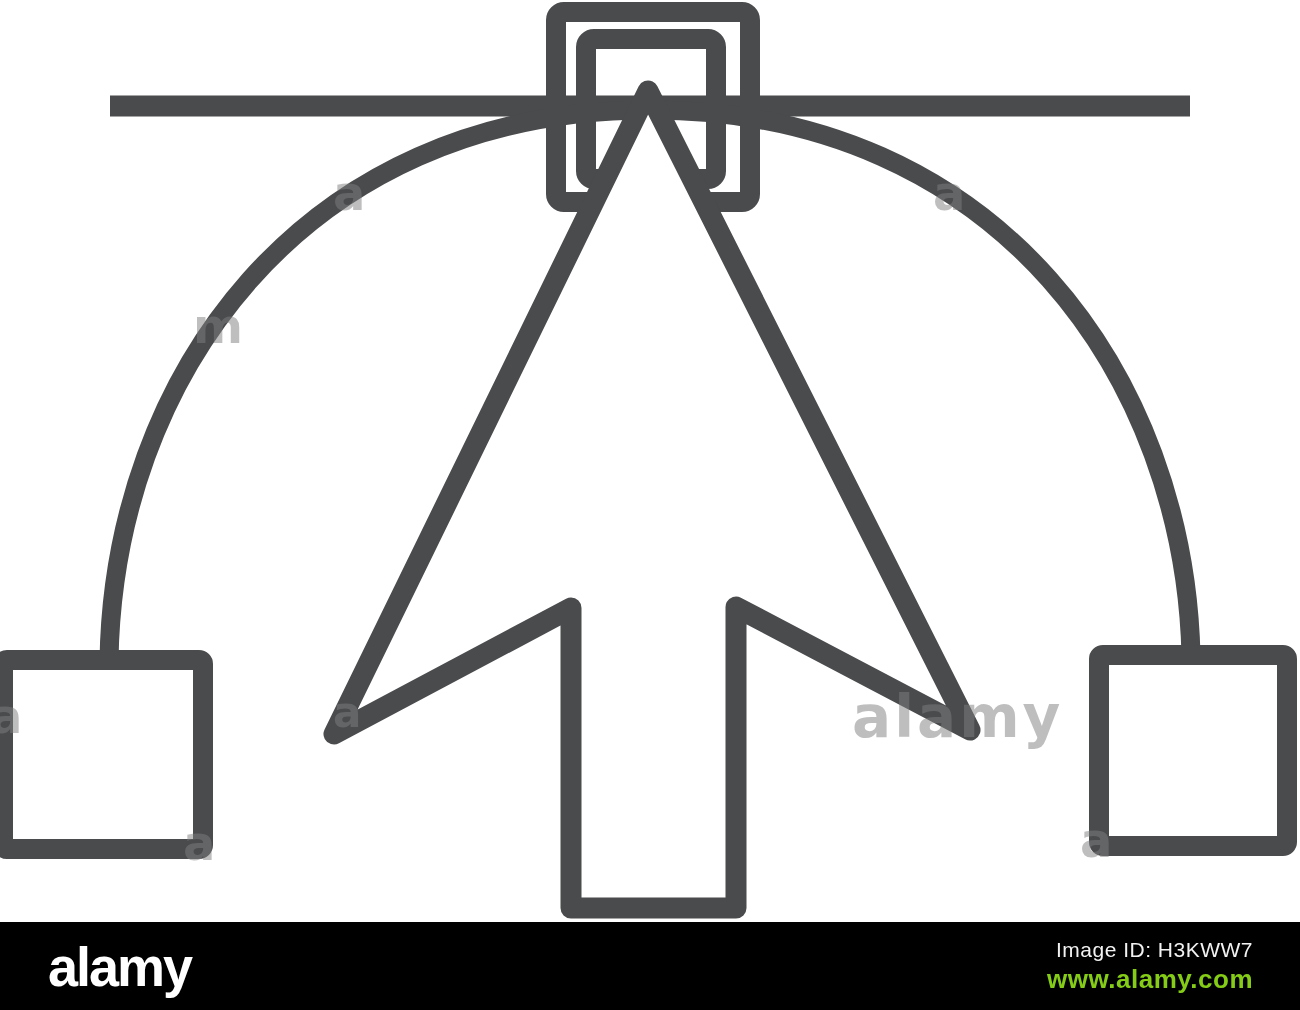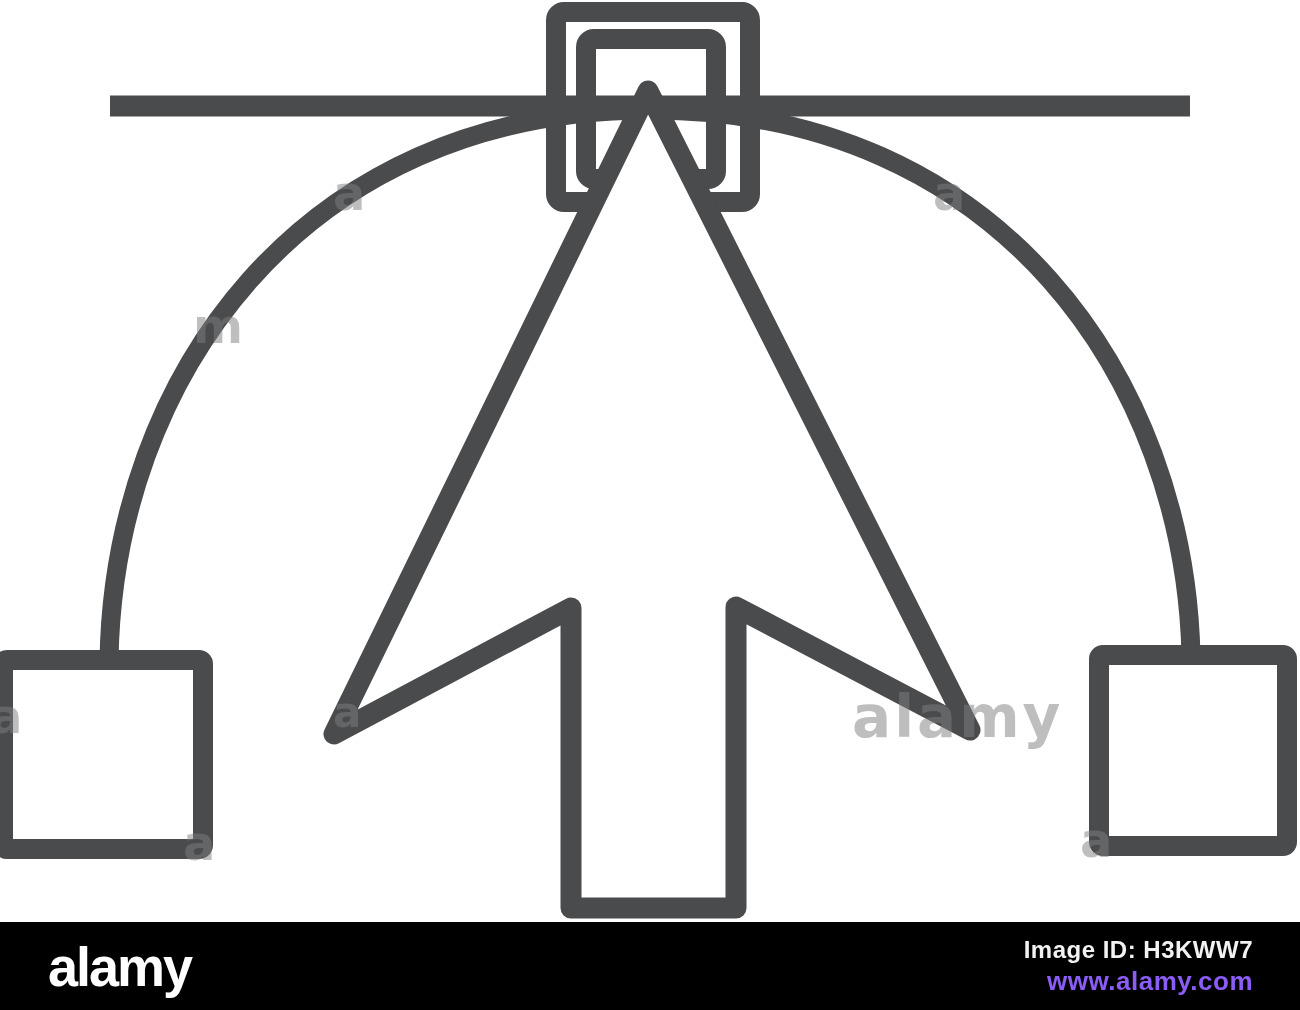--- a/index.html
+++ b/index.html
@@ -38,30 +38,30 @@
   .footer-right {
     display: flex;
     flex-direction: column;
     align-items: flex-end;
     justify-content: center;
     gap: 2px;
     color: #ffffff;
     text-align: right;
   }
   .footer-image-id {
-    font-size: 24px;
-    font-weight: bold;
+    font-size: 21px;
+    font-weight: normal;
     color: #f2f2f2;
     letter-spacing: 0.5px;
     margin-left: 44px;
   }
   .footer-url {
     font-size: 26px;
     font-weight: bold;
-    color: #8b5cf6;
+    color: #84cc16;
     letter-spacing: 0.5px;
   }
   .wm { font-family: "DejaVu Sans", sans-serif; font-weight: bold; }
 </style>
 </head>
 <body>
 
 <div class="stage">
 
   <svg class="icon-svg" width="1300" height="922" viewBox="0 0 1300 922">

